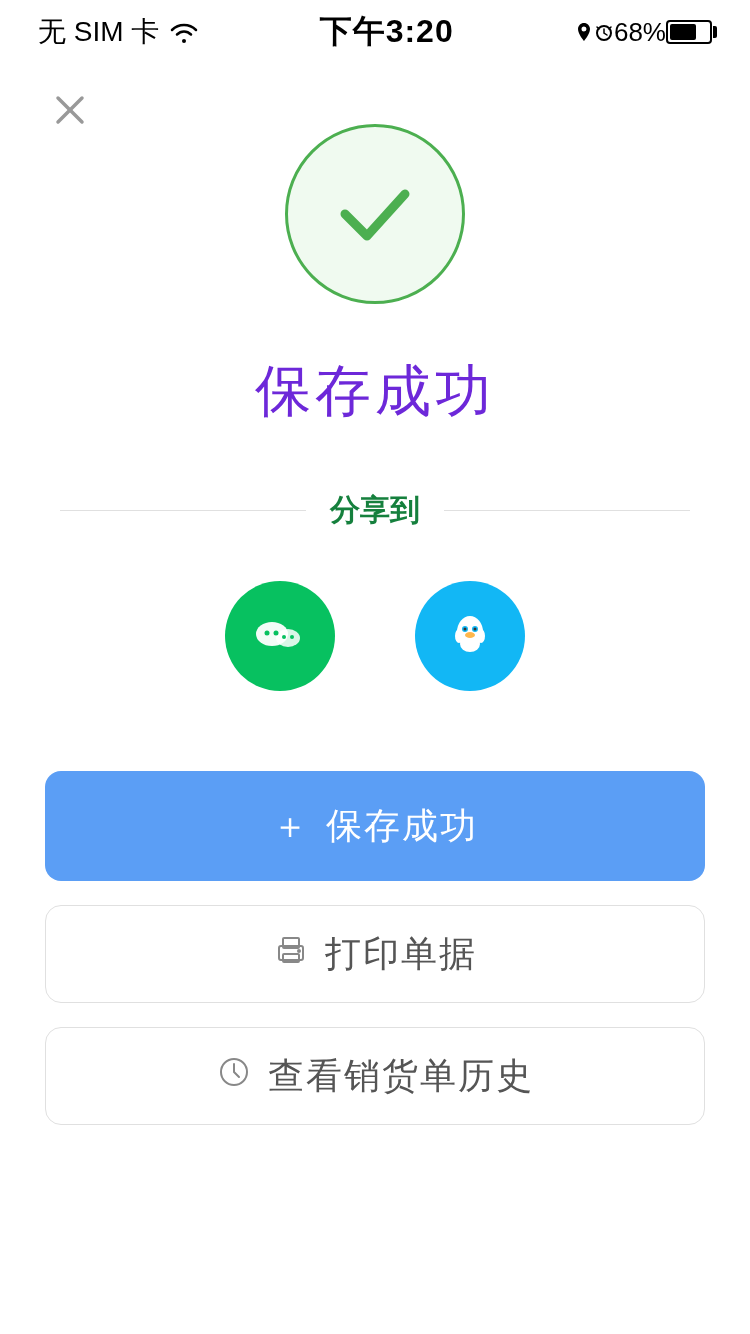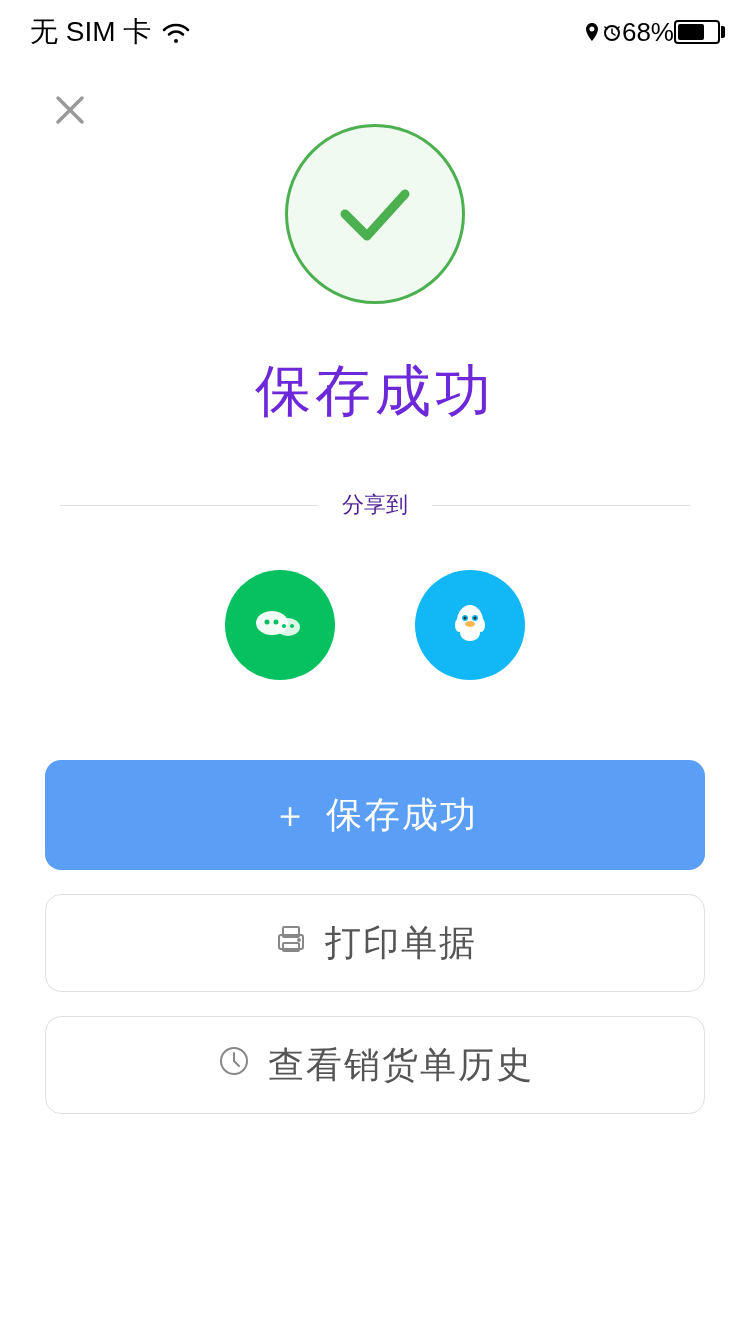--- a/index.html
+++ b/index.html
@@ -15,21 +15,21 @@
     }
 
     
     .status-bar {
       width: 750px;
       height: 64px;
       background: #ffffff;
       display: flex;
       align-items: center;
       justify-content: space-between;
-      padding: 0 30px;
+      padding: 0 38px;
     }
 
     .status-left {
       display: flex;
       align-items: center;
       gap: 10px;
       font-size: 28px;
       color: #000;
       font-weight: 500;
     }
@@ -144,23 +144,24 @@
       margin-bottom: 50px;
     }
 
     .divider-line {
       flex: 1;
       height: 1px;
       background: #e0e0e0;
     }
 
     .divider-text {
-      font-size: 22px;
-      color: #4c1d95;
+      font-size: 30px;
+      color: #15803d;
       padding: 0 24px;
+      font-weight: bold;
     }
 
     
     .share-row {
       display: flex;
       gap: 80px;
       margin-bottom: 80px;
       justify-content: center;
     }
 
@@ -236,20 +237,21 @@
 
 <div class="status-bar">
   <div class="status-left">
     <span>无 SIM 卡</span>
     <svg class="wifi-icon" viewBox="0 0 30 22" fill="none">
       <path d="M15 18a2 2 0 110 4 2 2 0 010-4z" fill="#000"></path>
       <path d="M8 13.5C9.9 11.6 12.3 10.5 15 10.5s5.1 1.1 7 3" stroke="#000" stroke-width="2.5" stroke-linecap="round" fill="none"></path>
       <path d="M3 9C6.3 5.7 10.4 4 15 4s8.7 1.7 12 5" stroke="#000" stroke-width="2.5" stroke-linecap="round" fill="none"></path>
     </svg>
   </div>
+  <div class="status-center">下午3:20</div>
   <div class="status-right">
     <svg width="20" height="20" viewBox="0 0 20 20" fill="none">
       <path d="M10 1C6.7 1 4 3.7 4 7c0 5 6 12 6 12s6-7 6-12c0-3.3-2.7-6-6-6zm0 8.5a2.5 2.5 0 110-5 2.5 2.5 0 010 5z" fill="#000"></path>
     </svg>
     <svg width="20" height="20" viewBox="0 0 20 20" fill="none">
       <circle cx="10" cy="11" r="7" stroke="#000" stroke-width="2" fill="none"></circle>
       <path d="M10 7v4l3 2" stroke="#000" stroke-width="1.5" stroke-linecap="round"></path>
       <path d="M3 5l2 2M17 5l-2 2" stroke="#000" stroke-width="1.5" stroke-linecap="round"></path>
     </svg>
     <span>68%</span>

